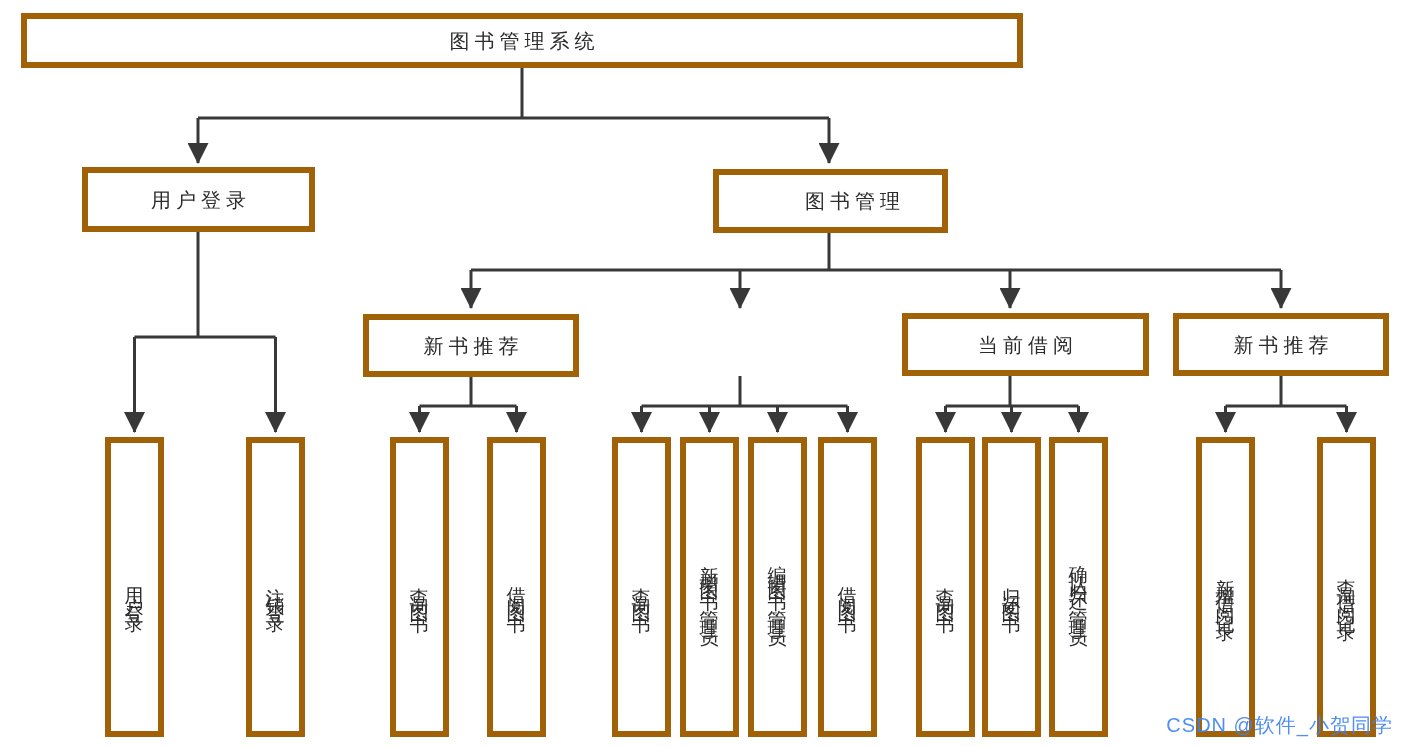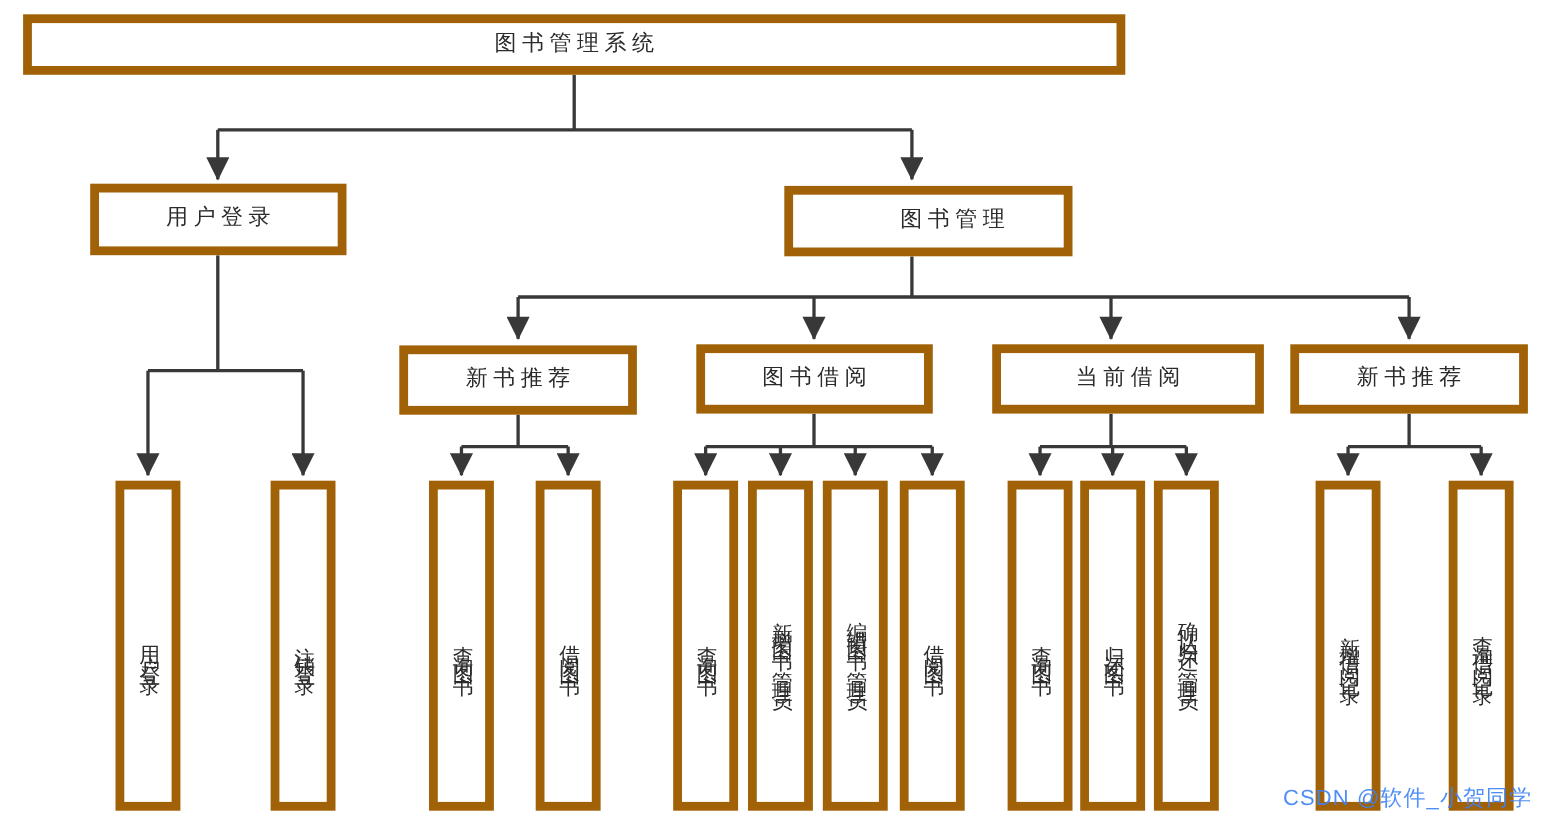--- a/index.html
+++ b/index.html
@@ -16,28 +16,27 @@
     background: #ffffff;
   }
   svg.wires {
     position: absolute; left: 0; top: 0;
     width: 1405px; height: 747px;
     z-index: 1;
   }
   .node {
     position: absolute;
     background: #ffffff;
-    border: 8px solid #a16207;
+    border: 6px solid #a16207;
     color: #2b2b2b;
     display: flex;
     align-items: center;
     justify-content: center;
     z-index: 2;
     line-height: 1;
-    font-family: Liberation Mono, monospace;
   }
   .h-node {
     font-size: 20px;
     letter-spacing: 5px;
     text-indent: 5px;
   }
   .v-node {
     writing-mode: vertical-rl;
     text-orientation: mixed;
     font-size: 19px;
@@ -100,24 +99,23 @@
 
       <path d="M1281 376 V406 M1225.5 406 H1346.5"></path>
       <path d="M1225.5 406 V432" marker-end="url(#arrow)"></path>
       <path d="M1346.5 406 V432" marker-end="url(#arrow)"></path>
     </g>
   </svg>
 
   <div class="node h-node" style="left:21px; top:13px; width:1002px; height:55px;">图书管理系统</div>
 
   <div class="node h-node" style="left:82px; top:167px; width:233px; height:65px;">用户登录</div>
-  <div class="node h-node" style="left:713px; top:169px; width:262px; height:64px;padding-left:44px;">图书管理</div>
+  <div class="node h-node" style="left:713px; top:169px; width:235px; height:64px;padding-left:44px;">图书管理</div>
 
   <div class="node h-node" style="left:363px; top:314px; width:216px; height:63px;">新书推荐</div>
-  <div class="node h-node" style="left:633px; top:313px; width:215px; height:63px;">图书借阅</div>
   <div class="node h-node" style="left:902px; top:313px; width:247px; height:63px;">当前借阅</div>
   <div class="node h-node" style="left:1173px; top:313px; width:216px; height:63px;">新书推荐</div>
 
   <div class="node v-node" style="left:105px; top:437px; width:59px; height:300px;">用户登录</div>
   <div class="node v-node" style="left:246px; top:437px; width:59px; height:300px;">注销登录</div>
 
   <div class="node v-node" style="left:390px; top:437px; width:59px; height:300px;">查询图书</div>
   <div class="node v-node" style="left:487px; top:437px; width:59px; height:300px;">借阅图书</div>
 
   <div class="node v-node" style="left:612px; top:437px; width:59px; height:300px;">查询图书</div>

